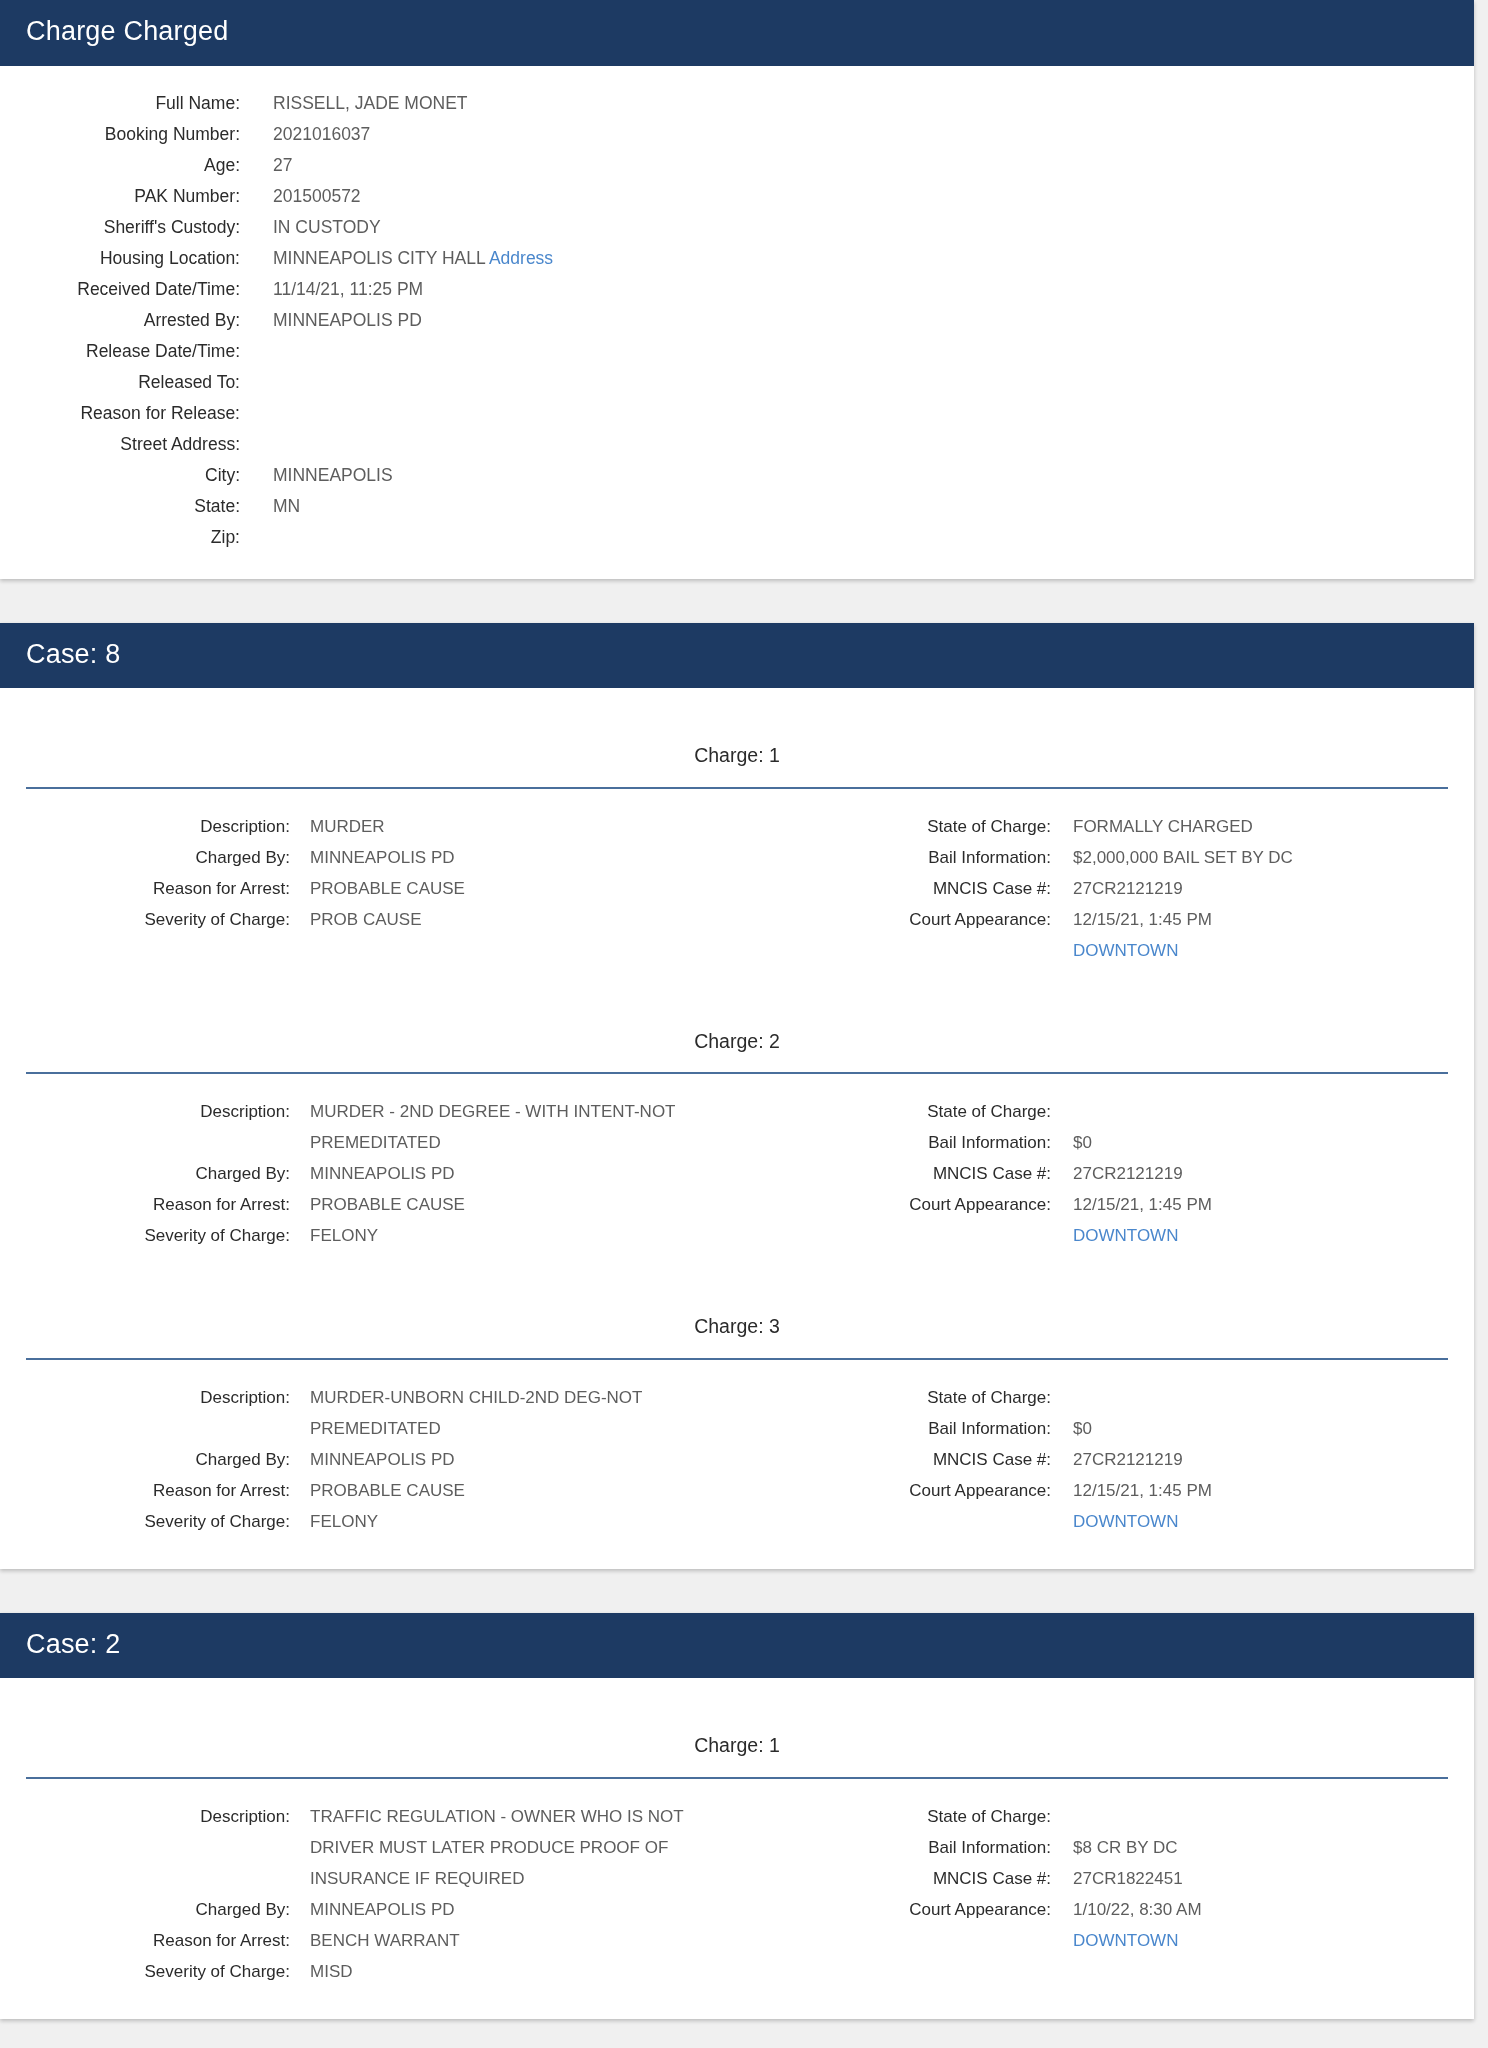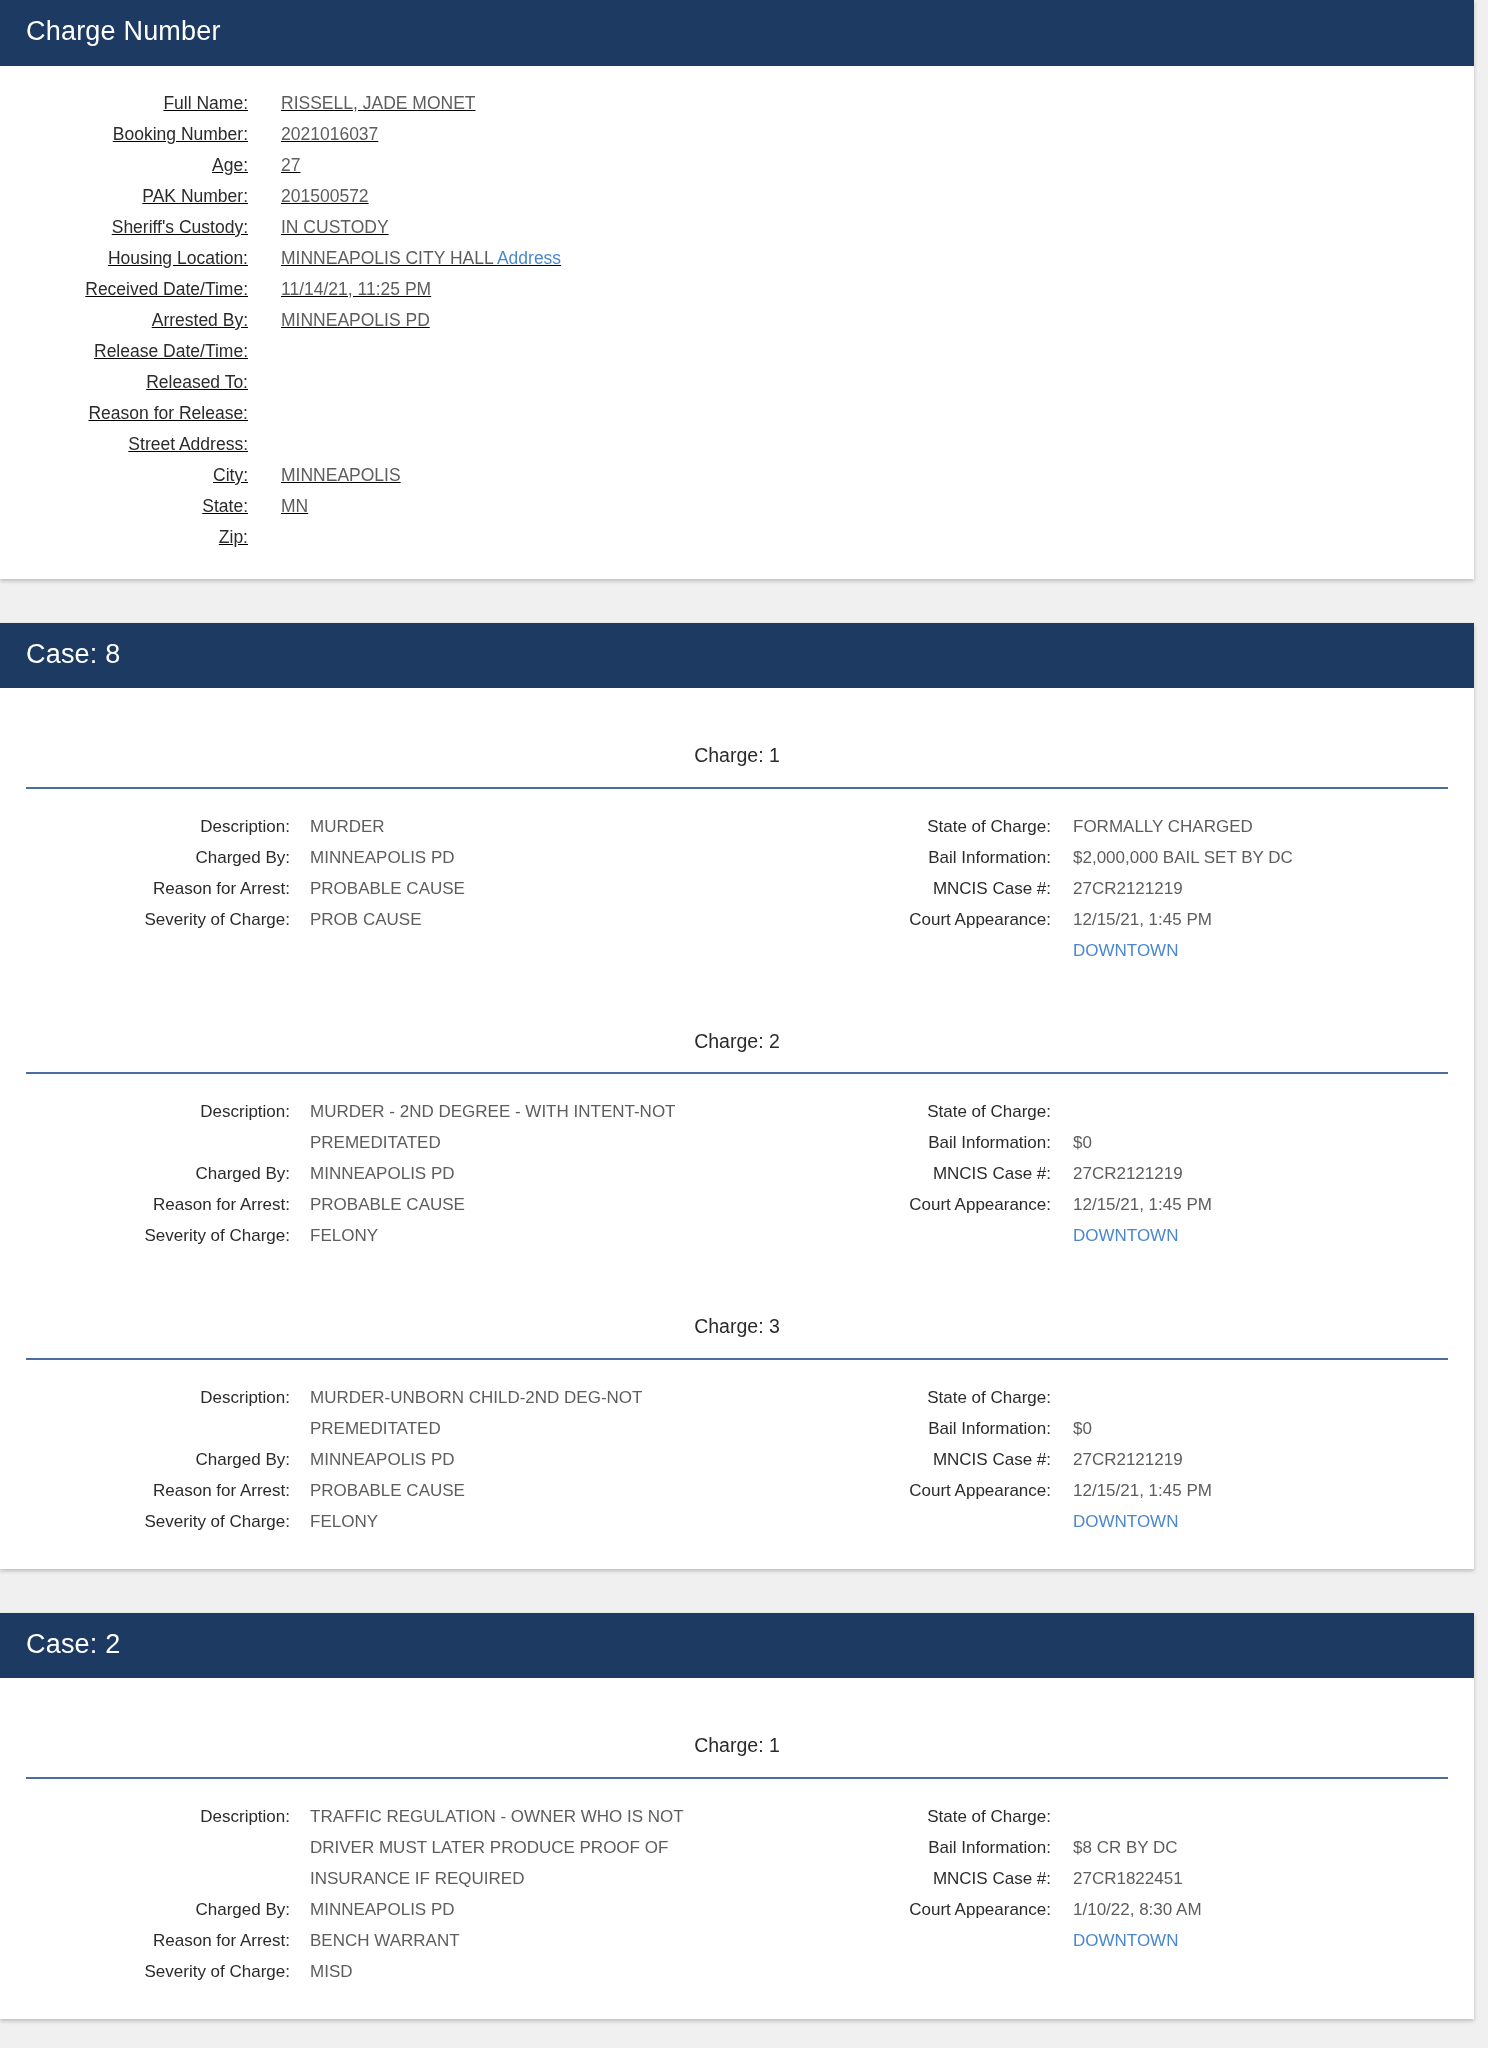--- a/index.html
+++ b/index.html
@@ -32,22 +32,21 @@
     font-size: 27px;
     font-weight: 400;
     letter-spacing: 0.2px;
     line-height: 1.1;
   }
   .card-body {
     padding: 22px 0 26px 0;
   }
   
   .detail-rows {
-    padding-left: 8px;
-    text-decoration: underline;
+    padding-left: 0;
   }
   .drow {
     display: flex;
     align-items: flex-start;
     margin-bottom: 0;
   }
   .drow .lbl {
     width: 240px;
     min-width: 240px;
     text-align: right;
@@ -129,21 +128,21 @@
   .charge-block:last-child {
     padding-bottom: 6px;
   }
 </style>
 </head>
 <body>
 
 <div class="page">
 
   <div class="card">
-    <div class="card-header">Charge Number</div>
+    <div class="card-header">Charge Charged</div>
     <div class="card-body">
       <div class="detail-rows" id="booking-rows">
           <div class="drow">
             <div class="lbl">Full Name:</div>
             <div class="val"><span>RISSELL, JADE MONET</span></div>
           </div>
           <div class="drow">
             <div class="lbl">Booking Number:</div>
             <div class="val"><span>2021016037</span></div>
           </div>

